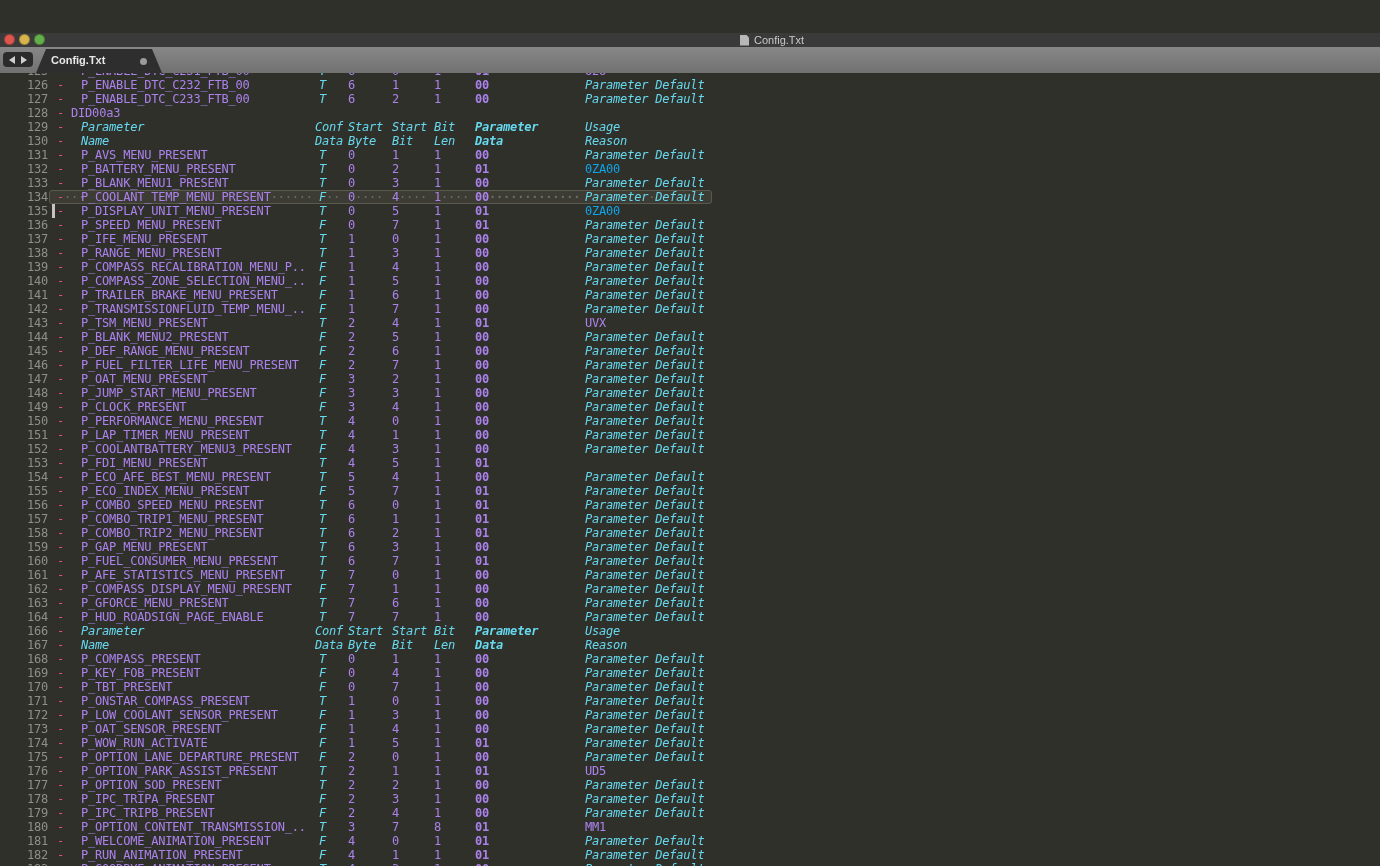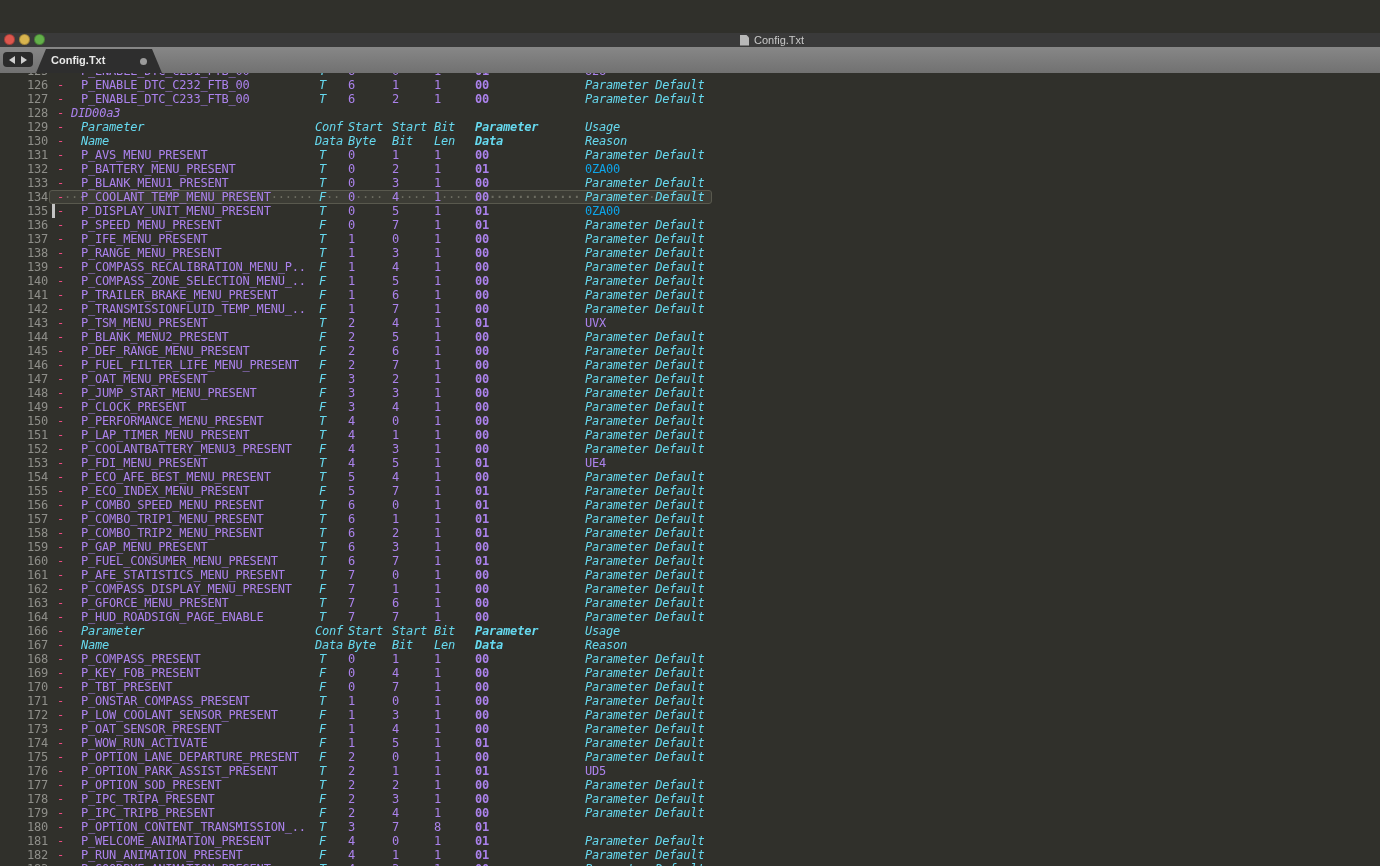--- a/index.html
+++ b/index.html
@@ -35,21 +35,21 @@
   .editor{position:absolute;top:40px;left:0;right:0;bottom:0;background:#30302b;overflow:hidden;}
   #code{margin-top:-9px;}
   .row{position:relative;display:grid;height:14px;line-height:14px;font-size:12px;letter-spacing:-0.2px;
        grid-template-columns:52px 29px 233px 31px 44px 42px 42px 112px 1fr;white-space:pre;}
   .row>span{position:relative;z-index:1;overflow:visible;}
   .ln{color:#8f8f8a;text-align:right;padding-right:4px;}
   .dash{color:#ef4a80;padding-left:5px;}
   .purple{color:#ab82ec;font-style:normal;}
   .cyan{color:#66d9ef;font-style:italic;}
   .white{color:#0ea5e9;font-style:normal;}
-  .it{font-style:italic;}
+  .it{}
   .cc{padding-left:5px;}
   .vb{padding-left:3px;}
   .vd{padding-left:2px;font-weight:bold;}
   .row.hdr .cc{padding-left:1px;}
   .sec-label{margin-left:7px;}
   .sec-cell{grid-column:2 / span 8;padding-left:5px;}
   
   .row.selected::before{content:"";position:absolute;left:49px;top:0;width:663px;height:14px;
        background:#3c3c35;border:1px solid #59594e;border-radius:3px;box-sizing:border-box;z-index:0;}
   .ws{color:#6c6c61;font-style:normal;}
@@ -107,21 +107,21 @@
         <div class="row"><span class="ln">143</span><span class="dash">-</span><span class="purple">P_TSM_MENU_PRESENT</span><span class="cyan cc">T</span><span class="purple vb">2</span><span class="purple vb">4</span><span class="purple vb">1</span><span class="purple vd">01</span><span class="purple">UVX</span></div>
         <div class="row"><span class="ln">144</span><span class="dash">-</span><span class="purple">P_BLANK_MENU2_PRESENT</span><span class="cyan cc">F</span><span class="purple vb">2</span><span class="purple vb">5</span><span class="purple vb">1</span><span class="purple vd">00</span><span class="cyan">Parameter Default</span></div>
         <div class="row"><span class="ln">145</span><span class="dash">-</span><span class="purple">P_DEF_RANGE_MENU_PRESENT</span><span class="cyan cc">F</span><span class="purple vb">2</span><span class="purple vb">6</span><span class="purple vb">1</span><span class="purple vd">00</span><span class="cyan">Parameter Default</span></div>
         <div class="row"><span class="ln">146</span><span class="dash">-</span><span class="purple">P_FUEL_FILTER_LIFE_MENU_PRESENT</span><span class="cyan cc">F</span><span class="purple vb">2</span><span class="purple vb">7</span><span class="purple vb">1</span><span class="purple vd">00</span><span class="cyan">Parameter Default</span></div>
         <div class="row"><span class="ln">147</span><span class="dash">-</span><span class="purple">P_OAT_MENU_PRESENT</span><span class="cyan cc">F</span><span class="purple vb">3</span><span class="purple vb">2</span><span class="purple vb">1</span><span class="purple vd">00</span><span class="cyan">Parameter Default</span></div>
         <div class="row"><span class="ln">148</span><span class="dash">-</span><span class="purple">P_JUMP_START_MENU_PRESENT</span><span class="cyan cc">F</span><span class="purple vb">3</span><span class="purple vb">3</span><span class="purple vb">1</span><span class="purple vd">00</span><span class="cyan">Parameter Default</span></div>
         <div class="row"><span class="ln">149</span><span class="dash">-</span><span class="purple">P_CLOCK_PRESENT</span><span class="cyan cc">F</span><span class="purple vb">3</span><span class="purple vb">4</span><span class="purple vb">1</span><span class="purple vd">00</span><span class="cyan">Parameter Default</span></div>
         <div class="row"><span class="ln">150</span><span class="dash">-</span><span class="purple">P_PERFORMANCE_MENU_PRESENT</span><span class="cyan cc">T</span><span class="purple vb">4</span><span class="purple vb">0</span><span class="purple vb">1</span><span class="purple vd">00</span><span class="cyan">Parameter Default</span></div>
         <div class="row"><span class="ln">151</span><span class="dash">-</span><span class="purple">P_LAP_TIMER_MENU_PRESENT</span><span class="cyan cc">T</span><span class="purple vb">4</span><span class="purple vb">1</span><span class="purple vb">1</span><span class="purple vd">00</span><span class="cyan">Parameter Default</span></div>
         <div class="row"><span class="ln">152</span><span class="dash">-</span><span class="purple">P_COOLANTBATTERY_MENU3_PRESENT</span><span class="cyan cc">F</span><span class="purple vb">4</span><span class="purple vb">3</span><span class="purple vb">1</span><span class="purple vd">00</span><span class="cyan">Parameter Default</span></div>
-        <div class="row"><span class="ln">153</span><span class="dash">-</span><span class="purple">P_FDI_MENU_PRESENT</span><span class="cyan cc">T</span><span class="purple vb">4</span><span class="purple vb">5</span><span class="purple vb">1</span><span class="purple vd">01</span><span class="purple">UE4</span></div>
+        <div class="row"><span class="ln">153</span><span class="dash">-</span><span class="purple">P_FDI_MENU_PRESENT</span><span class="cyan cc">T</span><span class="purple vb">4</span><span class="purple vb">5</span><span class="purple vb">1</span><span class="purple vd">01</span></div>
         <div class="row"><span class="ln">154</span><span class="dash">-</span><span class="purple">P_ECO_AFE_BEST_MENU_PRESENT</span><span class="cyan cc">T</span><span class="purple vb">5</span><span class="purple vb">4</span><span class="purple vb">1</span><span class="purple vd">00</span><span class="cyan">Parameter Default</span></div>
         <div class="row"><span class="ln">155</span><span class="dash">-</span><span class="purple">P_ECO_INDEX_MENU_PRESENT</span><span class="cyan cc">F</span><span class="purple vb">5</span><span class="purple vb">7</span><span class="purple vb">1</span><span class="purple vd">01</span><span class="cyan">Parameter Default</span></div>
         <div class="row"><span class="ln">156</span><span class="dash">-</span><span class="purple">P_COMBO_SPEED_MENU_PRESENT</span><span class="cyan cc">T</span><span class="purple vb">6</span><span class="purple vb">0</span><span class="purple vb">1</span><span class="purple vd">01</span><span class="cyan">Parameter Default</span></div>
         <div class="row"><span class="ln">157</span><span class="dash">-</span><span class="purple">P_COMBO_TRIP1_MENU_PRESENT</span><span class="cyan cc">T</span><span class="purple vb">6</span><span class="purple vb">1</span><span class="purple vb">1</span><span class="purple vd">01</span><span class="cyan">Parameter Default</span></div>
         <div class="row"><span class="ln">158</span><span class="dash">-</span><span class="purple">P_COMBO_TRIP2_MENU_PRESENT</span><span class="cyan cc">T</span><span class="purple vb">6</span><span class="purple vb">2</span><span class="purple vb">1</span><span class="purple vd">01</span><span class="cyan">Parameter Default</span></div>
         <div class="row"><span class="ln">159</span><span class="dash">-</span><span class="purple">P_GAP_MENU_PRESENT</span><span class="cyan cc">T</span><span class="purple vb">6</span><span class="purple vb">3</span><span class="purple vb">1</span><span class="purple vd">00</span><span class="cyan">Parameter Default</span></div>
         <div class="row"><span class="ln">160</span><span class="dash">-</span><span class="purple">P_FUEL_CONSUMER_MENU_PRESENT</span><span class="cyan cc">T</span><span class="purple vb">6</span><span class="purple vb">7</span><span class="purple vb">1</span><span class="purple vd">01</span><span class="cyan">Parameter Default</span></div>
         <div class="row"><span class="ln">161</span><span class="dash">-</span><span class="purple">P_AFE_STATISTICS_MENU_PRESENT</span><span class="cyan cc">T</span><span class="purple vb">7</span><span class="purple vb">0</span><span class="purple vb">1</span><span class="purple vd">00</span><span class="cyan">Parameter Default</span></div>
         <div class="row"><span class="ln">162</span><span class="dash">-</span><span class="purple">P_COMPASS_DISPLAY_MENU_PRESENT</span><span class="cyan cc">F</span><span class="purple vb">7</span><span class="purple vb">1</span><span class="purple vb">1</span><span class="purple vd">00</span><span class="cyan">Parameter Default</span></div>
         <div class="row"><span class="ln">163</span><span class="dash">-</span><span class="purple">P_GFORCE_MENU_PRESENT</span><span class="cyan cc">T</span><span class="purple vb">7</span><span class="purple vb">6</span><span class="purple vb">1</span><span class="purple vd">00</span><span class="cyan">Parameter Default</span></div>
@@ -133,21 +133,21 @@
         <div class="row"><span class="ln">170</span><span class="dash">-</span><span class="purple">P_TBT_PRESENT</span><span class="cyan cc">F</span><span class="purple vb">0</span><span class="purple vb">7</span><span class="purple vb">1</span><span class="purple vd">00</span><span class="cyan">Parameter Default</span></div>
         <div class="row"><span class="ln">171</span><span class="dash">-</span><span class="purple">P_ONSTAR_COMPASS_PRESENT</span><span class="cyan cc">T</span><span class="purple vb">1</span><span class="purple vb">0</span><span class="purple vb">1</span><span class="purple vd">00</span><span class="cyan">Parameter Default</span></div>
         <div class="row"><span class="ln">172</span><span class="dash">-</span><span class="purple">P_LOW_COOLANT_SENSOR_PRESENT</span><span class="cyan cc">F</span><span class="purple vb">1</span><span class="purple vb">3</span><span class="purple vb">1</span><span class="purple vd">00</span><span class="cyan">Parameter Default</span></div>
         <div class="row"><span class="ln">173</span><span class="dash">-</span><span class="purple">P_OAT_SENSOR_PRESENT</span><span class="cyan cc">F</span><span class="purple vb">1</span><span class="purple vb">4</span><span class="purple vb">1</span><span class="purple vd">00</span><span class="cyan">Parameter Default</span></div>
         <div class="row"><span class="ln">174</span><span class="dash">-</span><span class="purple">P_WOW_RUN_ACTIVATE</span><span class="cyan cc">F</span><span class="purple vb">1</span><span class="purple vb">5</span><span class="purple vb">1</span><span class="purple vd">01</span><span class="cyan">Parameter Default</span></div>
         <div class="row"><span class="ln">175</span><span class="dash">-</span><span class="purple">P_OPTION_LANE_DEPARTURE_PRESENT</span><span class="cyan cc">F</span><span class="purple vb">2</span><span class="purple vb">0</span><span class="purple vb">1</span><span class="purple vd">00</span><span class="cyan">Parameter Default</span></div>
         <div class="row"><span class="ln">176</span><span class="dash">-</span><span class="purple">P_OPTION_PARK_ASSIST_PRESENT</span><span class="cyan cc">T</span><span class="purple vb">2</span><span class="purple vb">1</span><span class="purple vb">1</span><span class="purple vd">01</span><span class="purple">UD5</span></div>
         <div class="row"><span class="ln">177</span><span class="dash">-</span><span class="purple">P_OPTION_SOD_PRESENT</span><span class="cyan cc">T</span><span class="purple vb">2</span><span class="purple vb">2</span><span class="purple vb">1</span><span class="purple vd">00</span><span class="cyan">Parameter Default</span></div>
         <div class="row"><span class="ln">178</span><span class="dash">-</span><span class="purple">P_IPC_TRIPA_PRESENT</span><span class="cyan cc">F</span><span class="purple vb">2</span><span class="purple vb">3</span><span class="purple vb">1</span><span class="purple vd">00</span><span class="cyan">Parameter Default</span></div>
         <div class="row"><span class="ln">179</span><span class="dash">-</span><span class="purple">P_IPC_TRIPB_PRESENT</span><span class="cyan cc">F</span><span class="purple vb">2</span><span class="purple vb">4</span><span class="purple vb">1</span><span class="purple vd">00</span><span class="cyan">Parameter Default</span></div>
-        <div class="row"><span class="ln">180</span><span class="dash">-</span><span class="purple">P_OPTION_CONTENT_TRANSMISSION_..</span><span class="cyan cc">T</span><span class="purple vb">3</span><span class="purple vb">7</span><span class="purple vb">8</span><span class="purple vd">01</span></div>
+        <div class="row"><span class="ln">180</span><span class="dash">-</span><span class="purple">P_OPTION_CONTENT_TRANSMISSION_..</span><span class="cyan cc">T</span><span class="purple vb">3</span><span class="purple vb">7</span><span class="purple vb">8</span><span class="purple vd">01</span><span class="purple">MM1</span></div>
         <div class="row"><span class="ln">181</span><span class="dash">-</span><span class="purple">P_WELCOME_ANIMATION_PRESENT</span><span class="cyan cc">F</span><span class="purple vb">4</span><span class="purple vb">0</span><span class="purple vb">1</span><span class="purple vd">01</span><span class="cyan">Parameter Default</span></div>
         <div class="row"><span class="ln">182</span><span class="dash">-</span><span class="purple">P_RUN_ANIMATION_PRESENT</span><span class="cyan cc">F</span><span class="purple vb">4</span><span class="purple vb">1</span><span class="purple vb">1</span><span class="purple vd">01</span><span class="cyan">Parameter Default</span></div>
         <div class="row"><span class="ln">183</span><span class="dash">-</span><span class="purple">P_GOODBYE_ANIMATION_PRESENT</span><span class="cyan cc">T</span><span class="purple vb">4</span><span class="purple vb">3</span><span class="purple vb">1</span><span class="purple vd">00</span><span class="cyan">Parameter Default</span></div>
         <div class="row"><span class="ln">184</span><span class="dash">-</span><span class="purple">P_OPTION_LANE_KEEPER_PRESENT</span><span class="cyan cc">T</span><span class="purple vb">4</span><span class="purple vb">6</span><span class="purple vb">1</span><span class="purple vd">01</span><span class="purple">UHX</span></div>
       </div>
     <div class="caret" id="caret" style="top: 131px;"></div>
   </div>
 
 </div>
 

